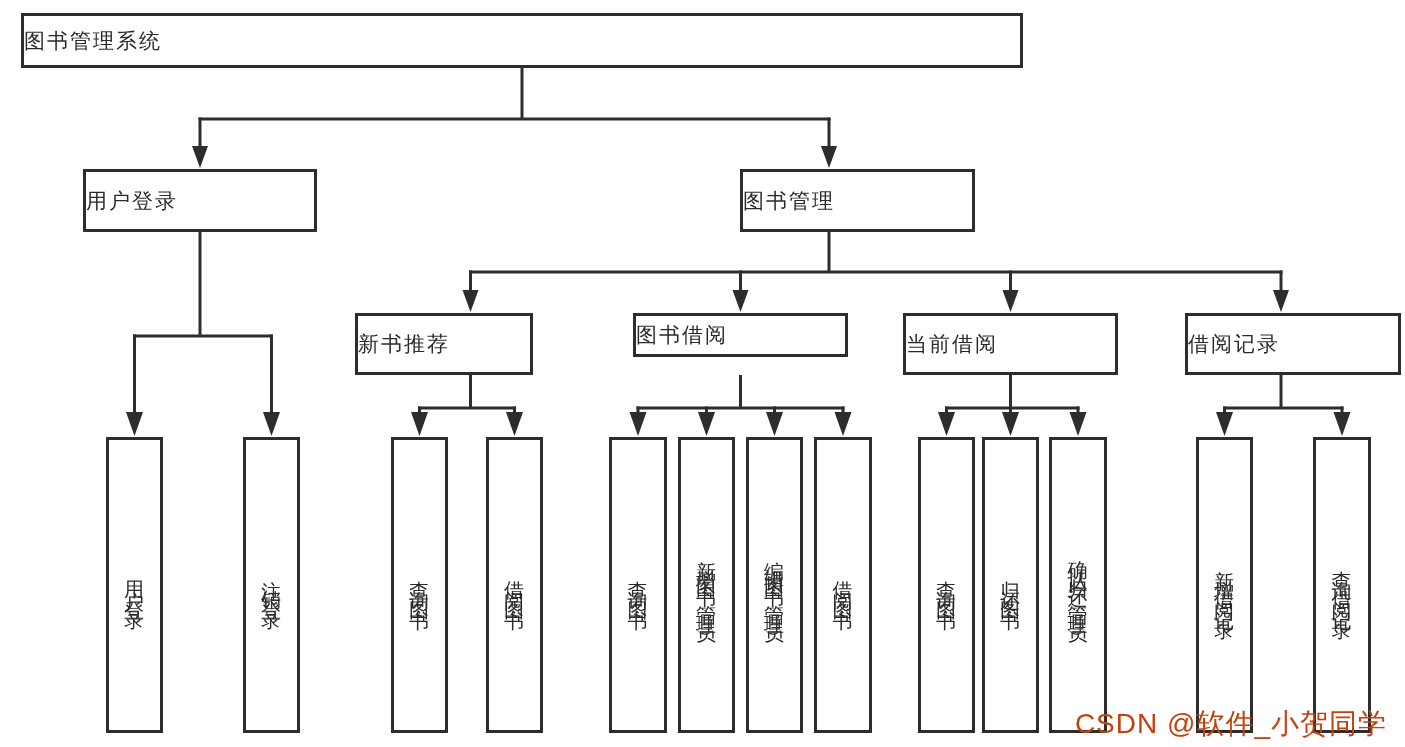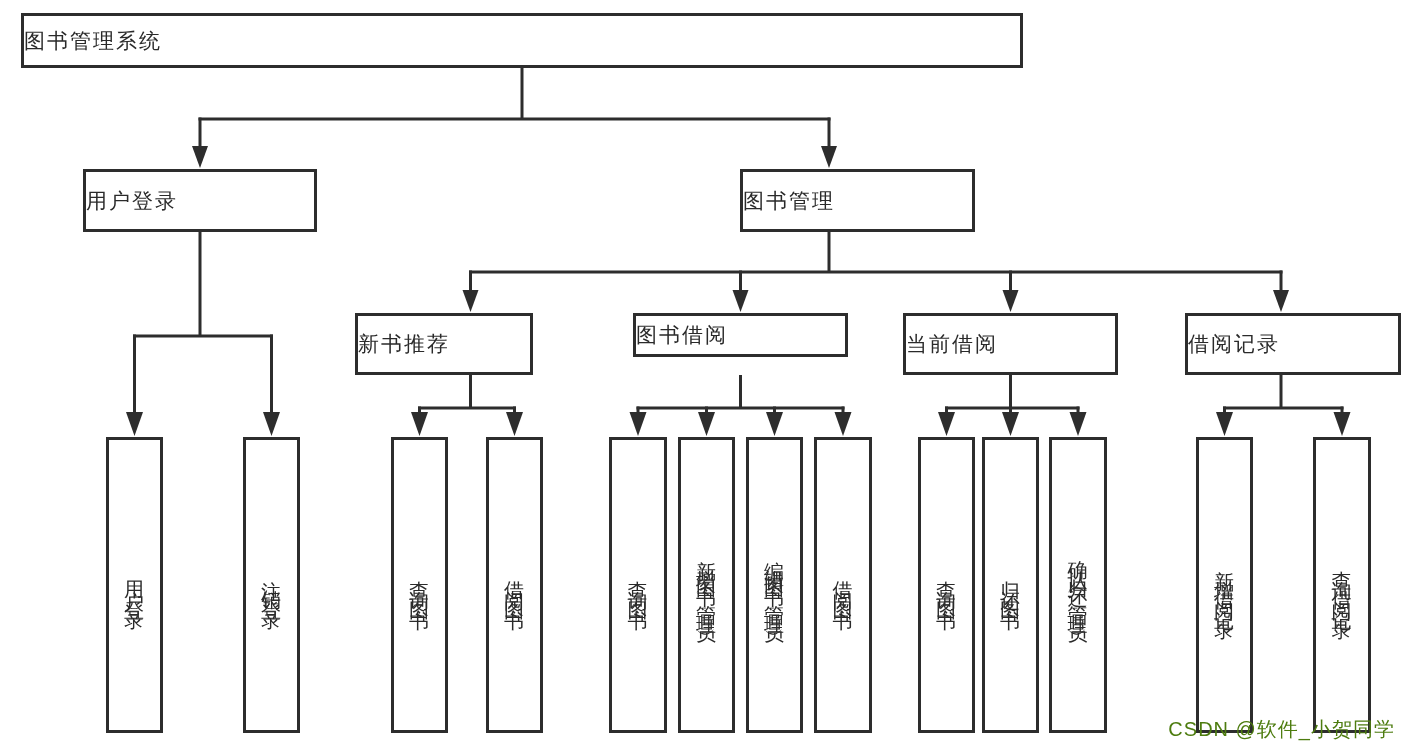--- a/index.html
+++ b/index.html
@@ -43,25 +43,25 @@
     writing-mode: vertical-lr;
     text-orientation: mixed;
     font-size: 20px;
     letter-spacing: 10px;
     line-height: 1;
     white-space: nowrap;
   }
   .vbox.tight .vtext { letter-spacing: 9px; }
   .watermark {
     position: absolute;
-    right: 10px;
+    right: 18px;
     bottom: 4px;
-    font-size: 20px;
+    font-size: 28px;
     letter-spacing: 1px;
-    color: #4d7c0f;
+    color: #c2410c;
     white-space: nowrap;
   }
 </style>
 </head>
 <body>
 
 <div class="stage">
 
   <svg class="connectors" viewBox="0 0 1405 747" xmlns="http://www.w3.org/2000/svg">
     <g stroke="#2d2d2d" stroke-width="3" fill="none">

